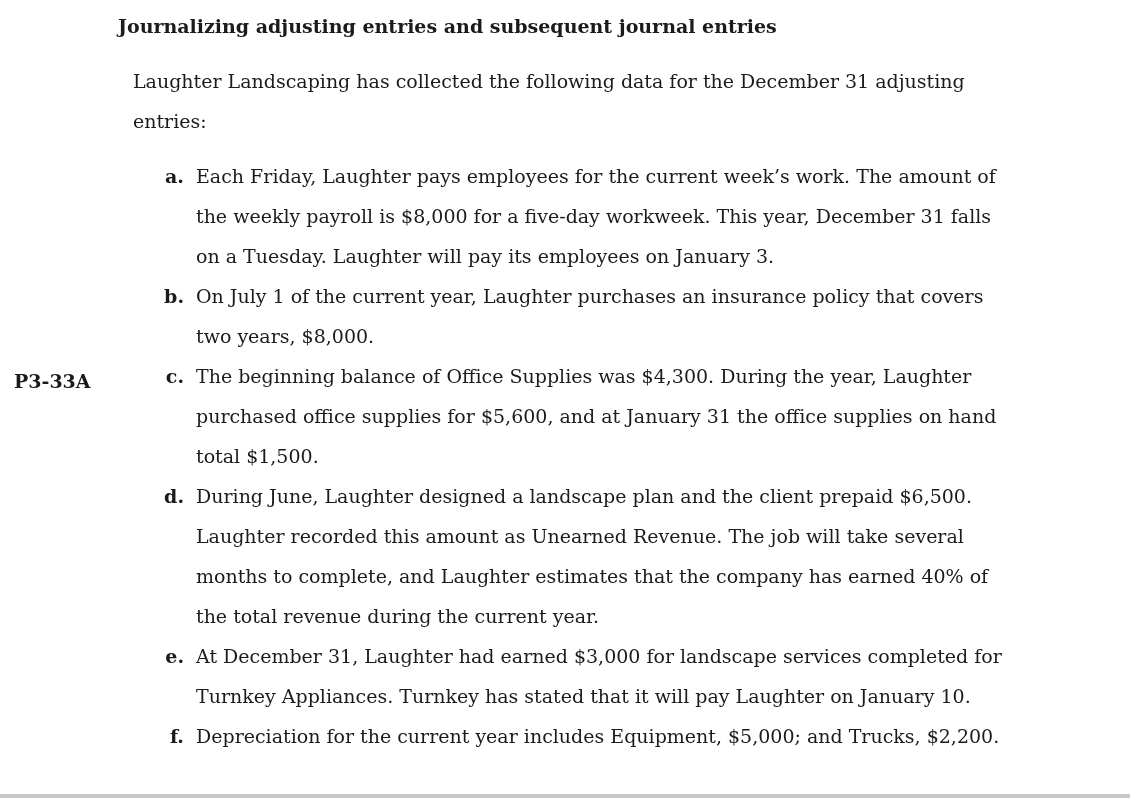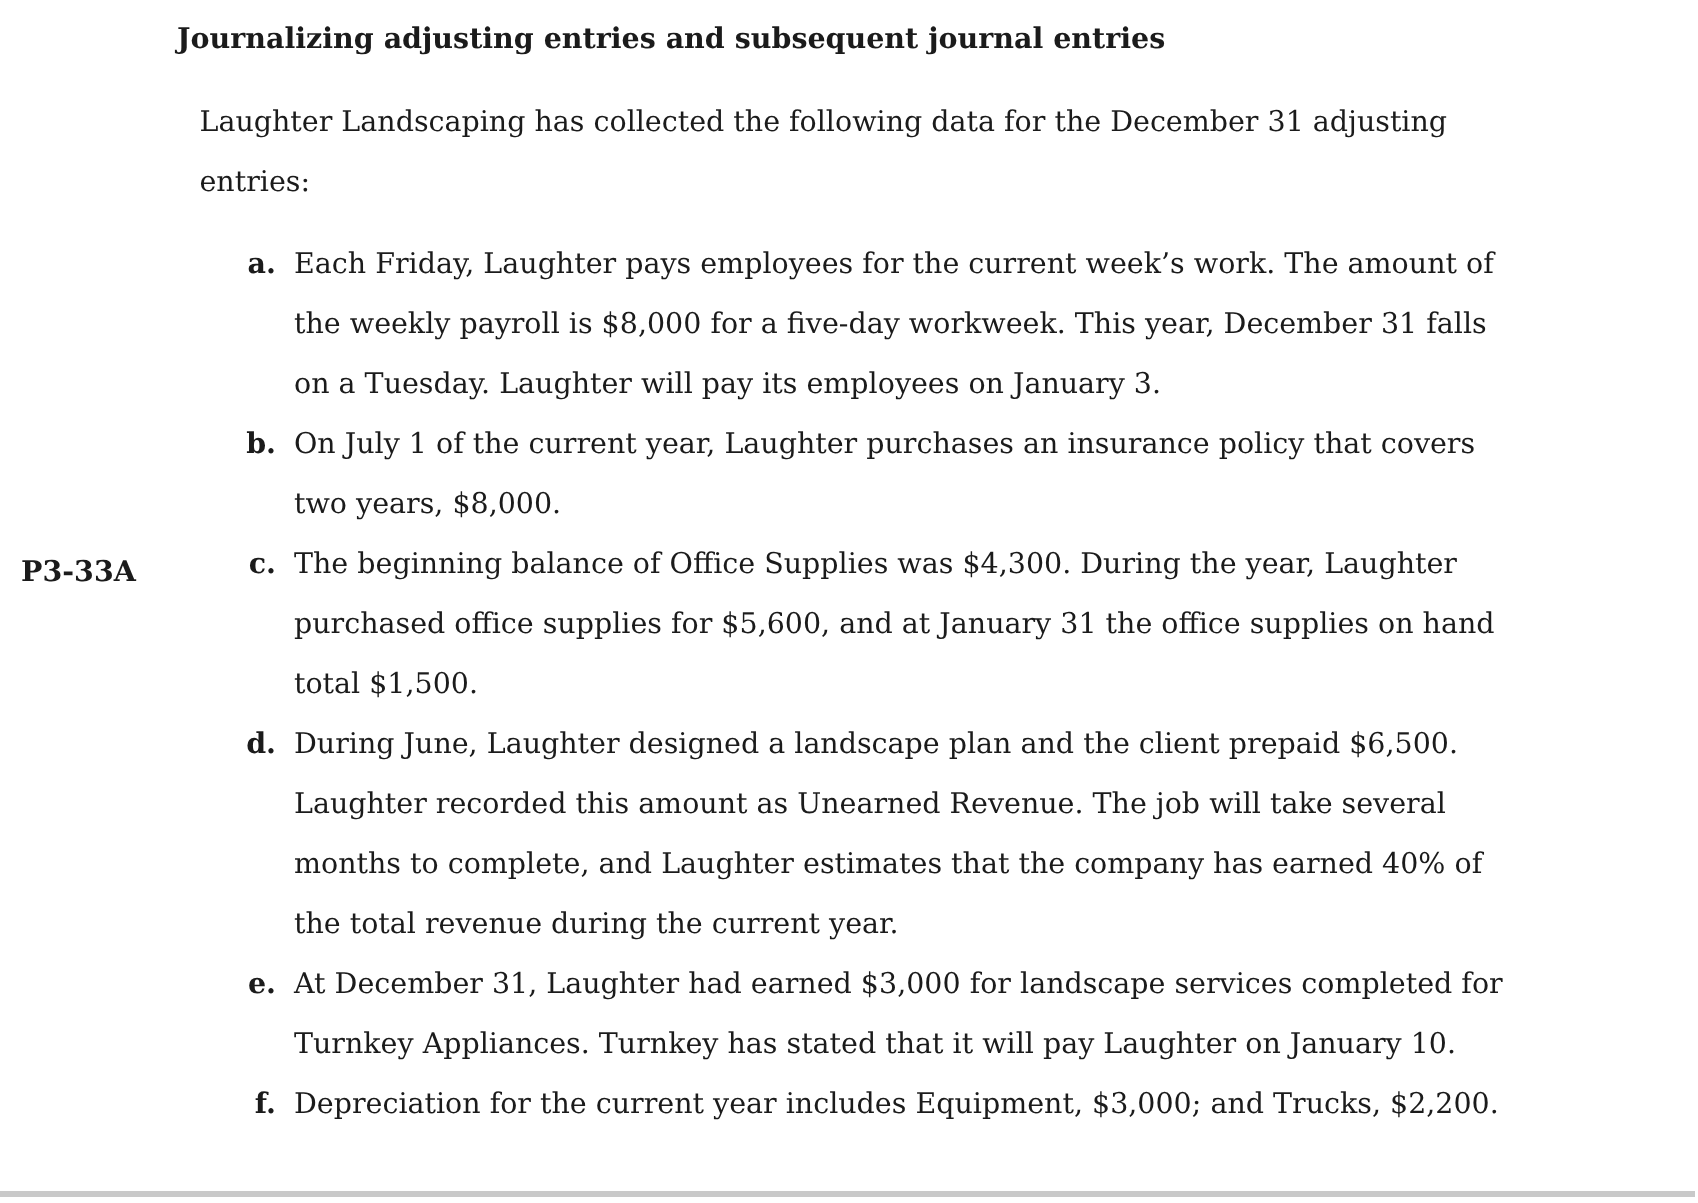--- a/index.html
+++ b/index.html
@@ -95,19 +95,19 @@
         <li class="item">
           <span class="item-label">d.</span>
           <span class="item-text">During June, Laughter designed a landscape plan and the client prepaid $6,500. Laughter recorded this amount as Unearned Revenue. The job will take several months to complete, and Laughter estimates that the company has earned 40% of the total revenue during the current year.</span>
         </li>
         <li class="item">
           <span class="item-label">e.</span>
           <span class="item-text">At December 31, Laughter had earned $3,000 for landscape services completed for Turnkey Appliances. Turnkey has stated that it will pay Laughter on January 10.</span>
         </li>
         <li class="item">
           <span class="item-label">f.</span>
-          <span class="item-text">Depreciation for the current year includes Equipment, $3,000; and Trucks, $2,200.</span>
+          <span class="item-text">Depreciation for the current year includes Equipment, $5,000; and Trucks, $2,200.</span>
         </li>
       </ol>
     </div>
   </div>
   <div class="bottom-bar"></div>
 </div>
 
 </body></html>

